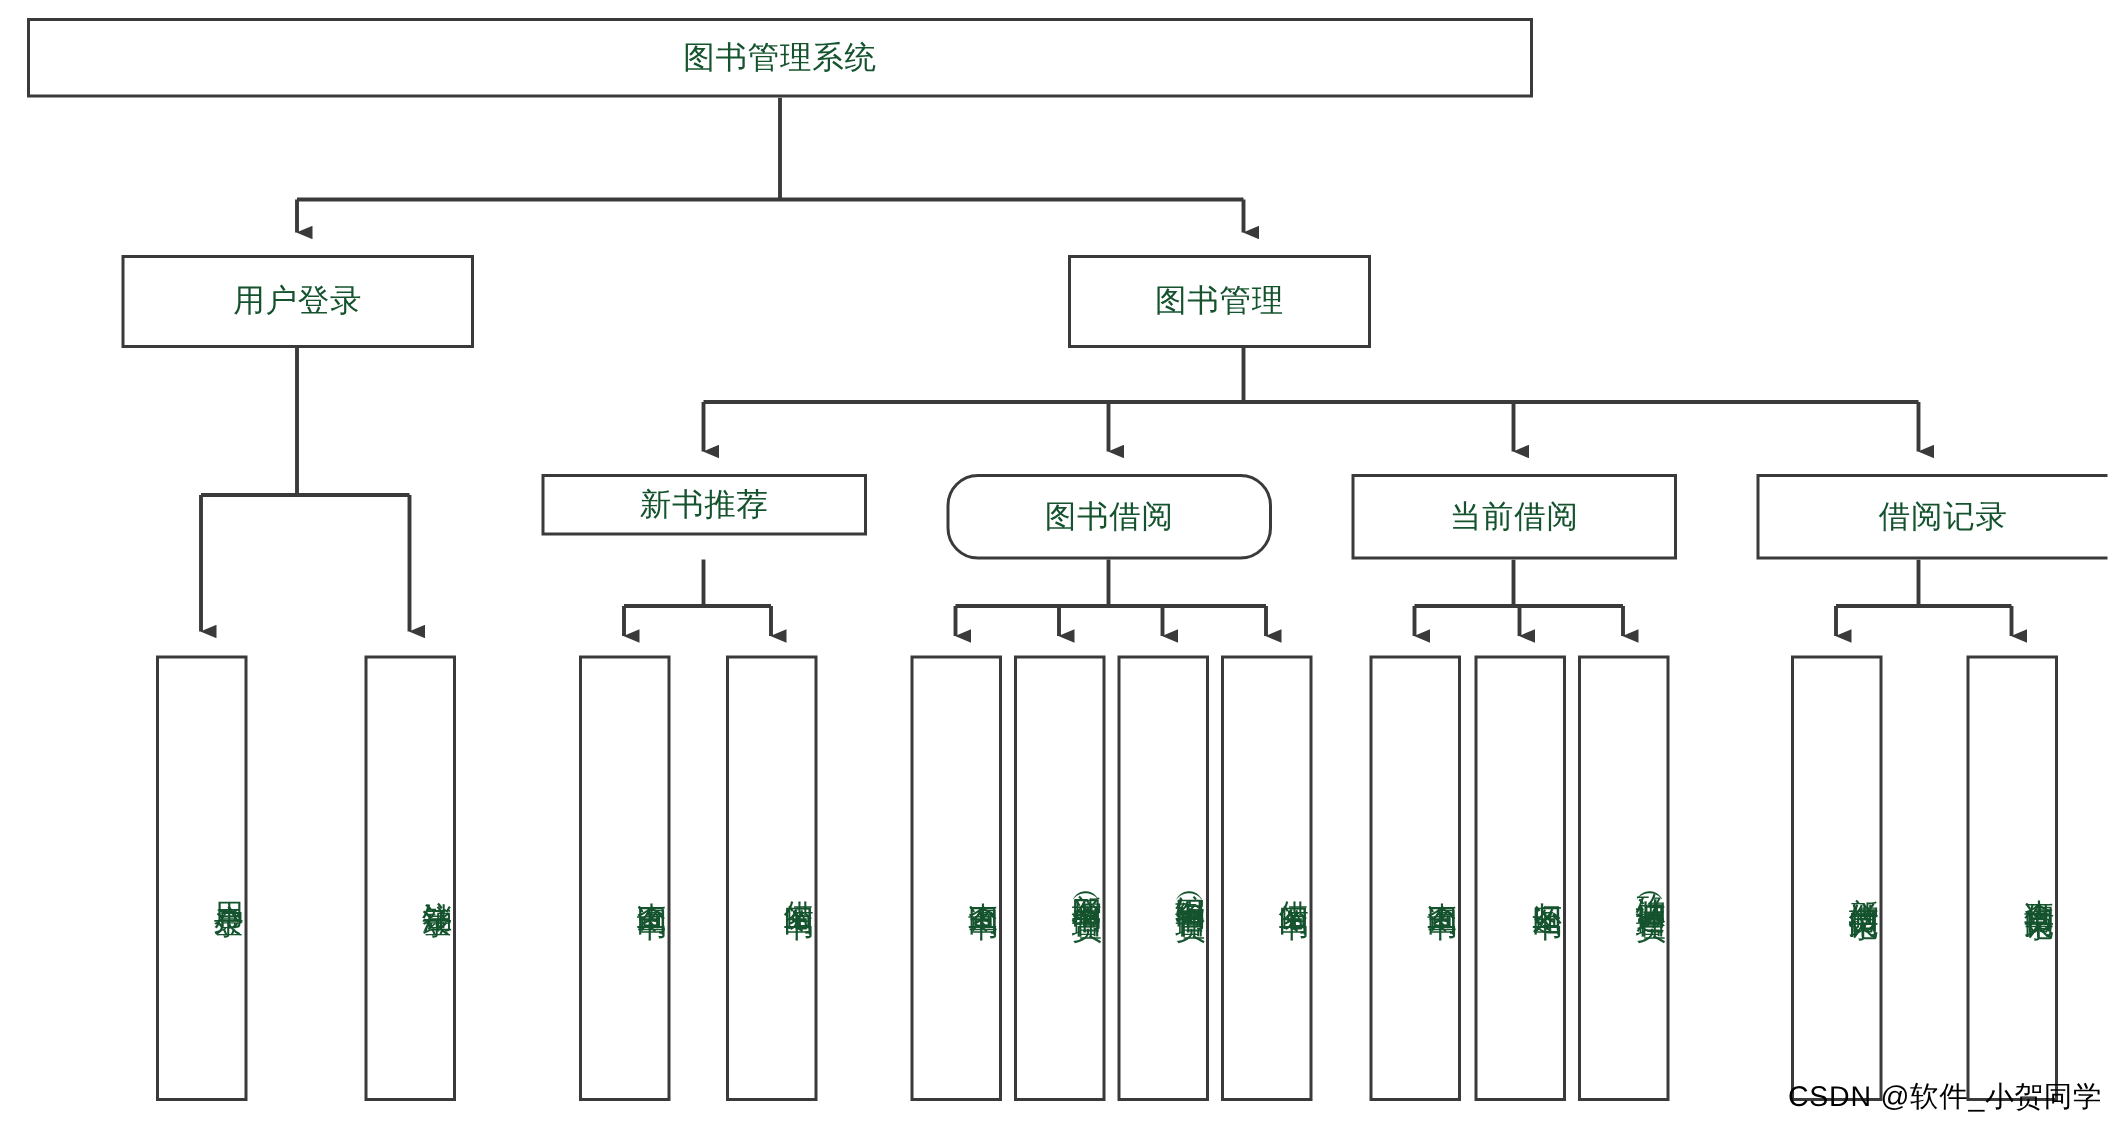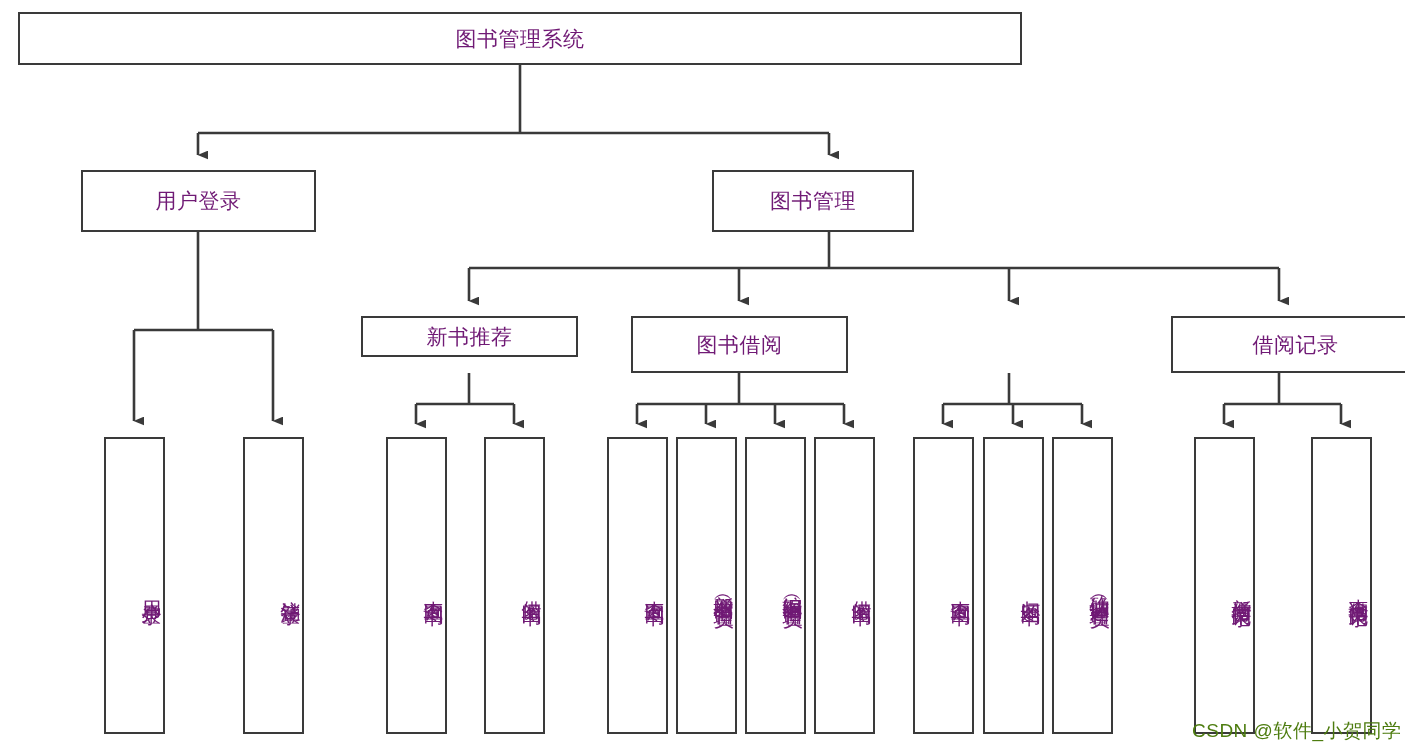--- a/index.html
+++ b/index.html
@@ -29,21 +29,21 @@
     pointer-events: none;
   }
   .node {
     position: absolute;
     box-sizing: border-box;
     background: #ffffff;
     border: 2px solid #3a3a3a;
     display: flex;
     align-items: center;
     justify-content: center;
-    color: #701a75;
+    color: #14532d;
     line-height: 1.12;
     text-align: center;
   }
   .node.horizontal {
     font-size: 21px;
     letter-spacing: 0.5px;
   }
   .node.vertical {
     font-size: 20px;
     writing-mode: vertical-rl;
@@ -56,21 +56,21 @@
   .node .label {
     display: block;
     white-space: pre-line;
   }
   .node.vertical .label {
     white-space: normal;
   }
   .watermark {
     position: absolute;
     font-size: 19px;
-    color: #4d7c0f;
+    color: #000000;
     white-space: nowrap;
     letter-spacing: 0.5px;
   }
 </style>
 </head>
 <body>
 
 <div id="diagram-root">
 
   <svg class="edges" viewBox="0 0 1405 747" width="1405" height="747" xmlns="http://www.w3.org/2000/svg">
@@ -130,22 +130,25 @@
   <div class="node horizontal" style="left:81px; top:170px; width:235px; height:62px;">
     <span class="label">用户登录</span>
   </div>
   <div class="node horizontal" style="left:712px; top:170px; width:202px; height:62px;">
     <span class="label">图书管理</span>
   </div>
 
   <div class="node horizontal" style="left:361px; top:316px; width:217px; height:41px;">
     <span class="label">新书推荐</span>
   </div>
-  <div class="node horizontal" style="left:631px; top:316px; width:217px; height:57px;">
+  <div class="node horizontal" style="left:631px; top:316px; width:217px; height:57px;border-radius:21px;">
     <span class="label">图书借阅</span>
+  </div>
+  <div class="node horizontal" style="left:901px; top:316px; width:217px; height:57px;">
+    <span class="label">当前借阅</span>
   </div>
   <div class="node horizontal" style="left:1171px; top:316px; width:249px; height:57px;">
     <span class="label">借阅记录</span>
   </div>
 
   <div class="node vertical" style="left:104px; top:437px; width:61px; height:297px;">
     <span class="label">用户登录</span>
   </div>
   <div class="node vertical" style="left:243px; top:437px; width:61px; height:297px;">
     <span class="label">注销登录</span>

